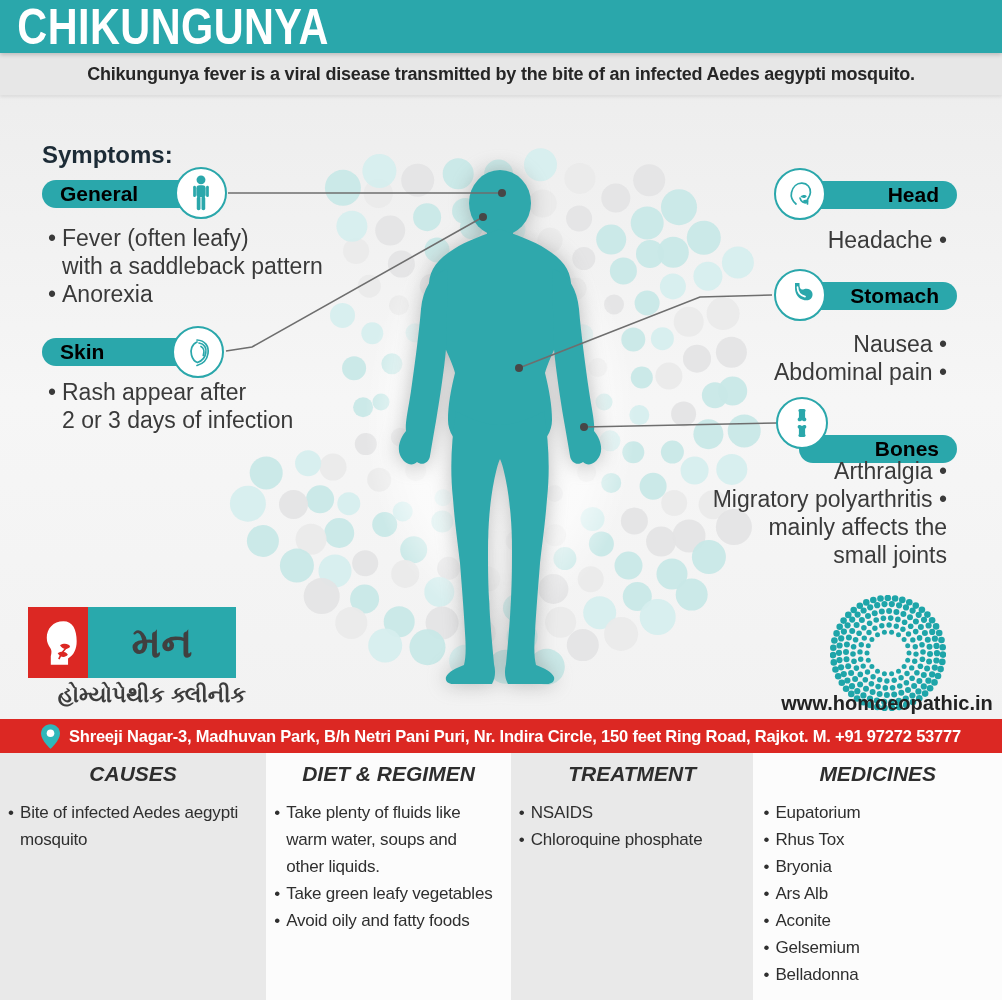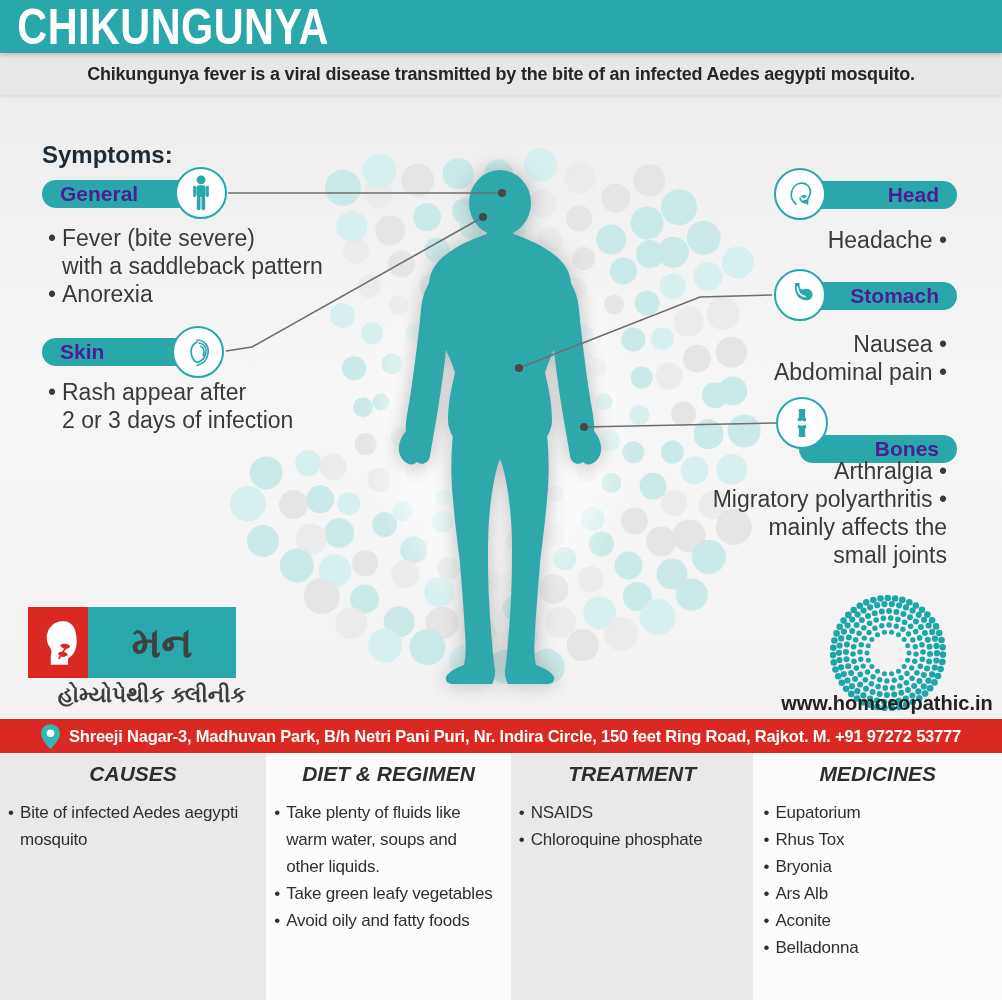--- a/index.html
+++ b/index.html
@@ -23,21 +23,21 @@
   #halo-svg{position:absolute;left:0;top:0;z-index:1;pointer-events:none;}
   .glow{position:absolute;left:320px;top:150px;width:360px;height:540px;z-index:2;pointer-events:none;
         background:radial-gradient(ellipse 50% 50% at 50% 50%,rgba(255,255,255,.95) 0%,rgba(255,255,255,.55) 55%,rgba(255,255,255,0) 75%);}
   #body-svg{position:absolute;left:381px;top:165px;z-index:3;
             filter:drop-shadow(0 0 10px rgba(110,110,110,.45));}
   #conn-svg{position:absolute;left:0;top:0;z-index:4;pointer-events:none;}
 
   
   .sym-head{position:absolute;left:42px;top:141px;font-size:24px;font-weight:700;color:#1c2b36;z-index:6;}
   .pill{position:absolute;height:28px;background:#2aa7ab;border-radius:15px;z-index:6;
-        color:#4c1d95;font-size:21px;font-weight:700;line-height:28px;box-sizing:border-box;}
+        color:#000000;font-size:21px;font-weight:700;line-height:28px;box-sizing:border-box;}
   .pill.l{padding-left:18px;text-align:left;}
   .pill.r{padding-right:18px;text-align:right;}
   .badge{position:absolute;width:52px;height:52px;border-radius:50%;background:#fff;
          border:2.5px solid #2aa7ab;box-sizing:border-box;z-index:7;
          display:flex;align-items:center;justify-content:center;}
   .list{position:absolute;z-index:6;font-size:23px;color:#3a3a3a;line-height:28px;}
   .list.left .ln{position:relative;padding-left:14px;text-align:left;}
   .list.left .ln.b::before{content:"\2022";position:absolute;left:0;}
   .list.right{text-align:right;}
   .list.right .ln.b::after{content:"\00a0\2022";}
@@ -286,21 +286,21 @@
           <rect x="7.6" y="9.6" width="8.8" height="11.5" rx="3"></rect>
           <rect x="4.6" y="10.2" width="2.6" height="10.6" rx="1.3"></rect>
           <rect x="16.8" y="10.2" width="2.6" height="10.6" rx="1.3"></rect>
           <rect x="8" y="20.4" width="3.5" height="13" rx="1.7"></rect>
           <rect x="12.5" y="20.4" width="3.5" height="13" rx="1.7"></rect>
         </g>
       </svg>
     </span>
   </div>
   <div class="list left" style="left:48px;top:224px;width:310px;">
-    <div class="ln b">Fever (bite severe)</div>
+    <div class="ln b">Fever (often leafy)</div>
     <div class="ln">with a saddleback pattern</div>
     <div class="ln b">Anorexia</div>
   </div>
 
   <div class="pill l" style="left:42px;top:338px;width:170px;">
     <span>Skin</span>
   </div>
   <div class="badge" style="left:172px;top:326px;">
     <span>
       <svg width="34" height="34" viewBox="0 0 34 34">
@@ -626,18 +626,19 @@
       </ul>
     </div>
     <div class="col w c3">
       <div class="ct">MEDICINES</div>
       <ul>
         <li>Eupatorium</li>
         <li>Rhus Tox</li>
         <li>Bryonia</li>
         <li>Ars Alb</li>
         <li>Aconite</li>
+        <li>Gelsemium</li>
         <li>Belladonna</li>
       </ul>
     </div>
   </div>
 
 </div>
 
 </body></html>

